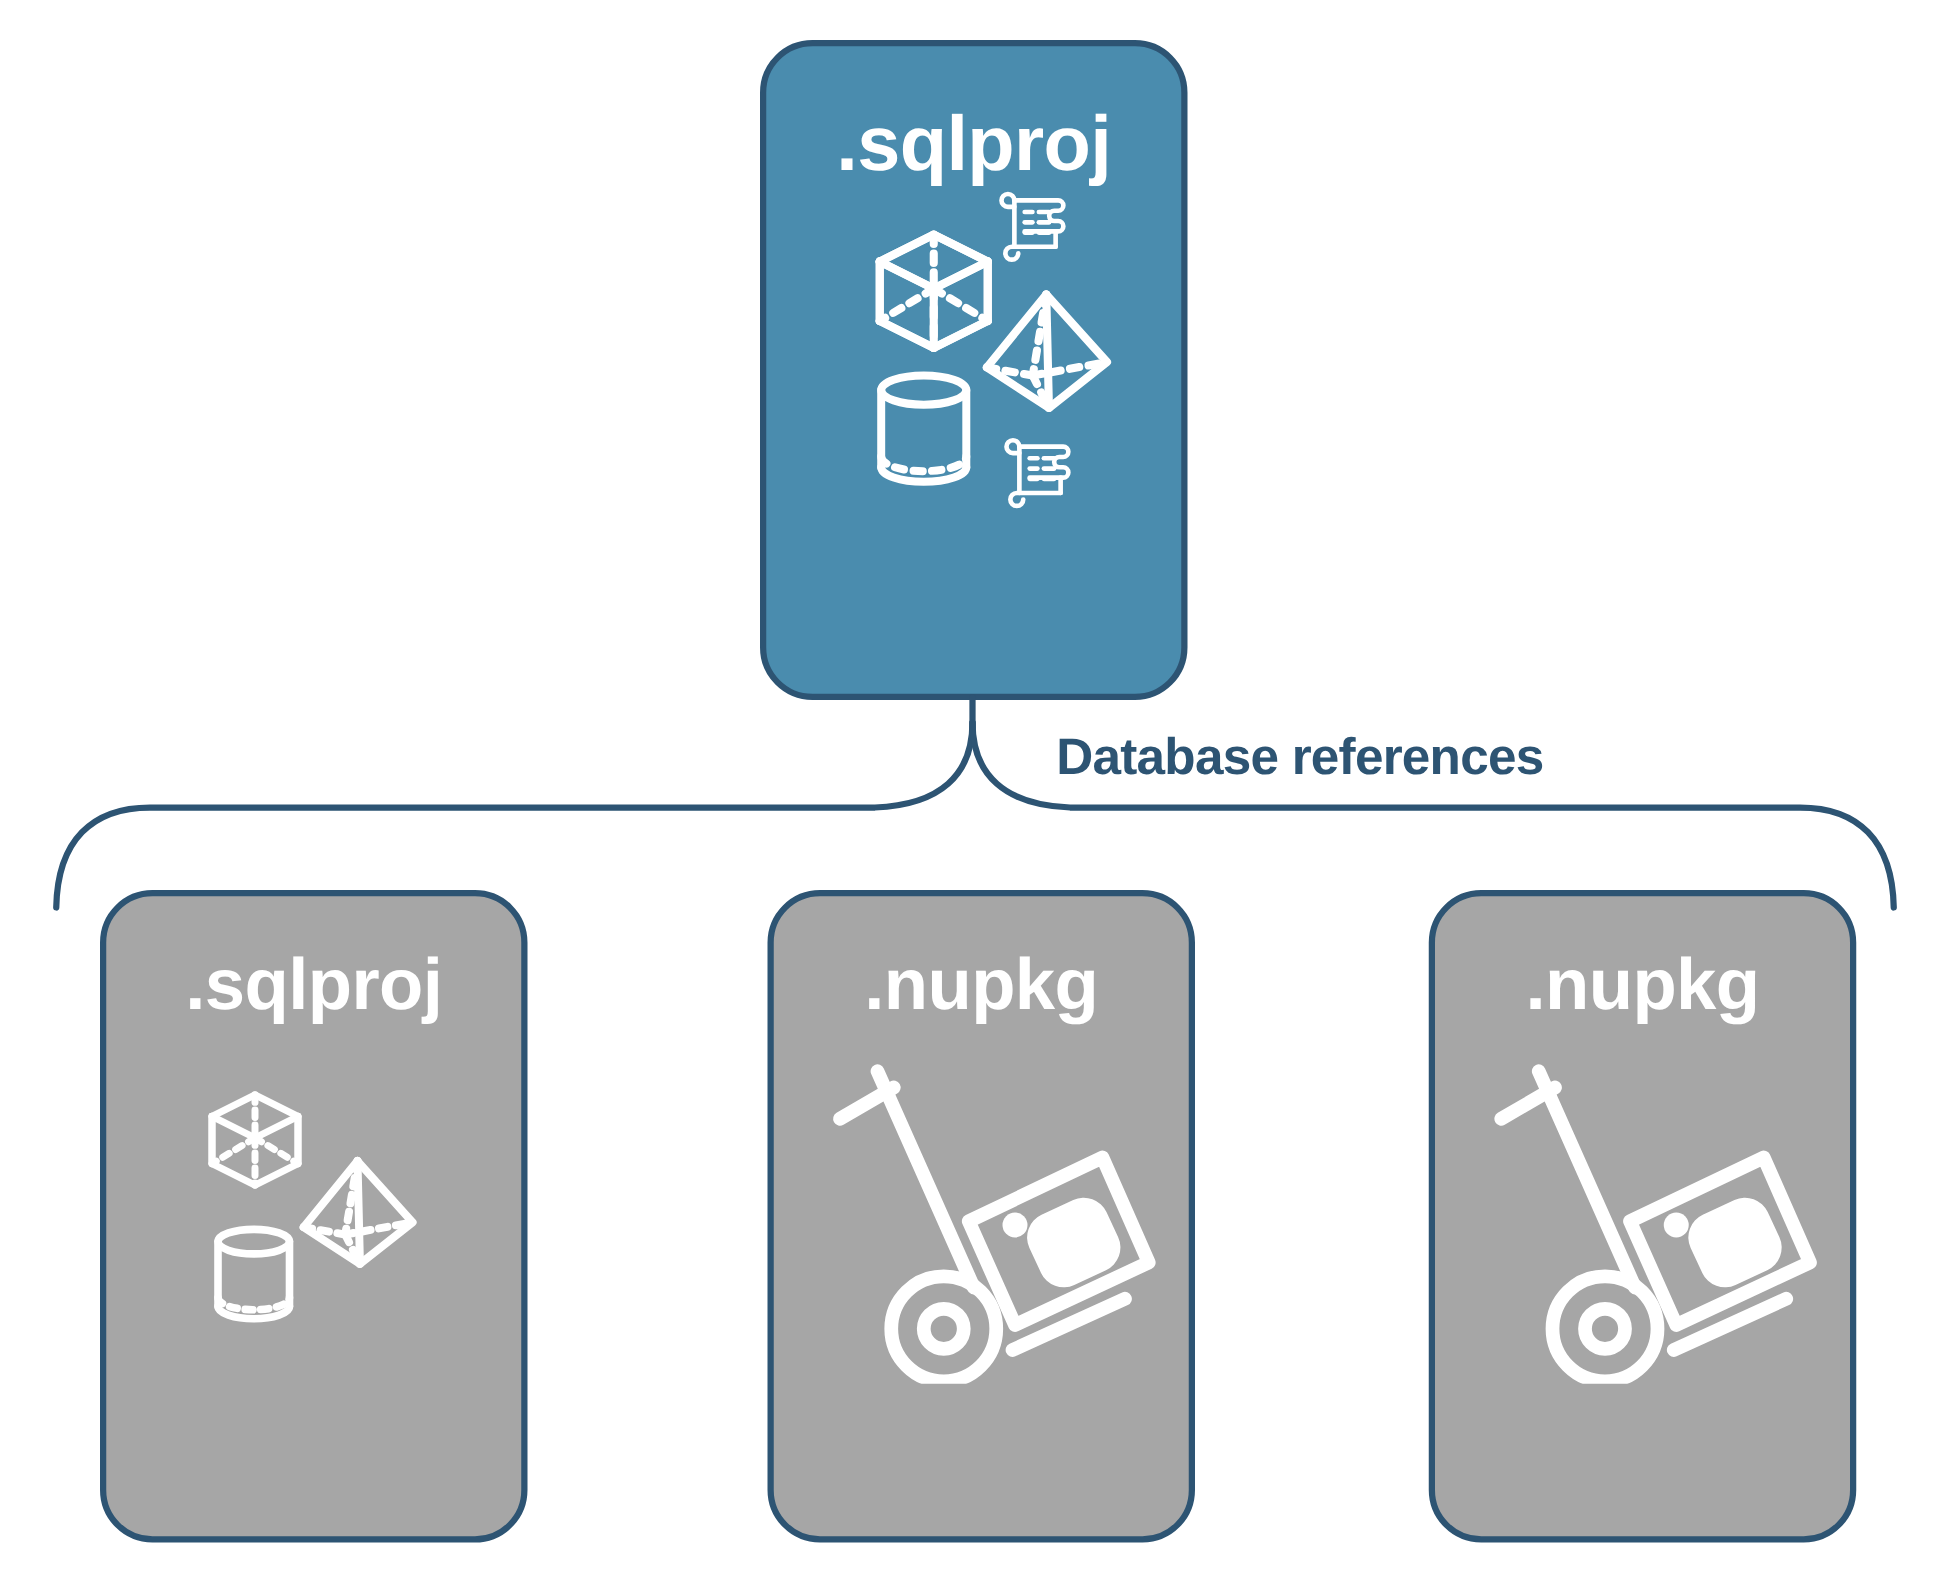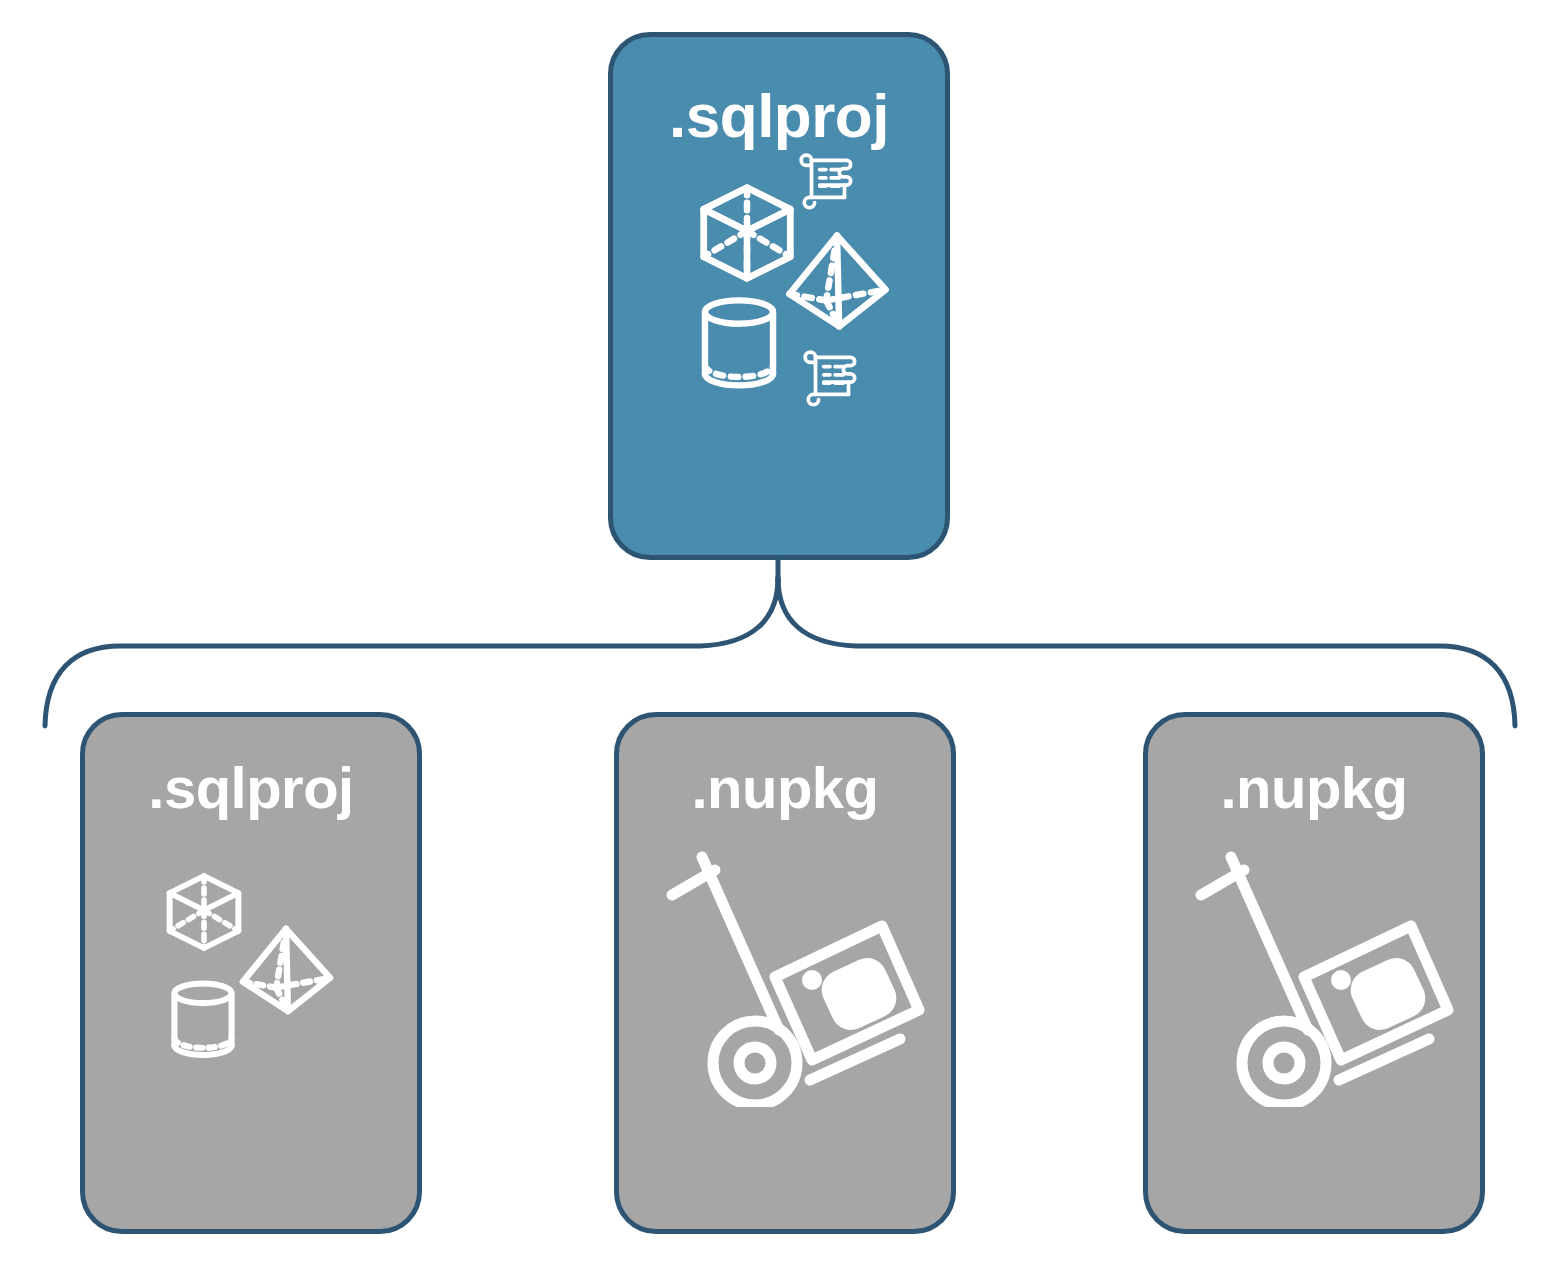--- a/index.html
+++ b/index.html
@@ -186,20 +186,21 @@
     <path d="M778 578
              C 778 620, 752 644, 700 646
              H 120
              C 74 646, 46 672, 45 726" fill="none" stroke="#2d5473" stroke-width="5" stroke-linecap="round"></path>
     <path d="M778 578
              C 778 620, 804 644, 856 646
              H 1440
              C 1486 646, 1514 672, 1515 726" fill="none" stroke="#2d5473" stroke-width="5" stroke-linecap="round"></path>
   </svg>
 
+  <div class="brace-label">Database references</div>
 
   <div class="node node-child node-child-1">
     <div class="node-label">.sqlproj</div>
     <div class="icon-area">
 
       <div class="icon-abs" style="left:76px; top:52px; width:86px; height:86px;">
         <svg viewBox="0 0 100 100" width="86" height="86" fill="none" stroke="#ffffff" stroke-width="6.5" stroke-linecap="round" stroke-linejoin="round">
           <polyline points="10,28 10,72 50,92 90,72 90,28 50,8 10,28"></polyline>
           <g stroke-dasharray="7 7">
             <line x1="50" y1="48" x2="50" y2="92"></line>

